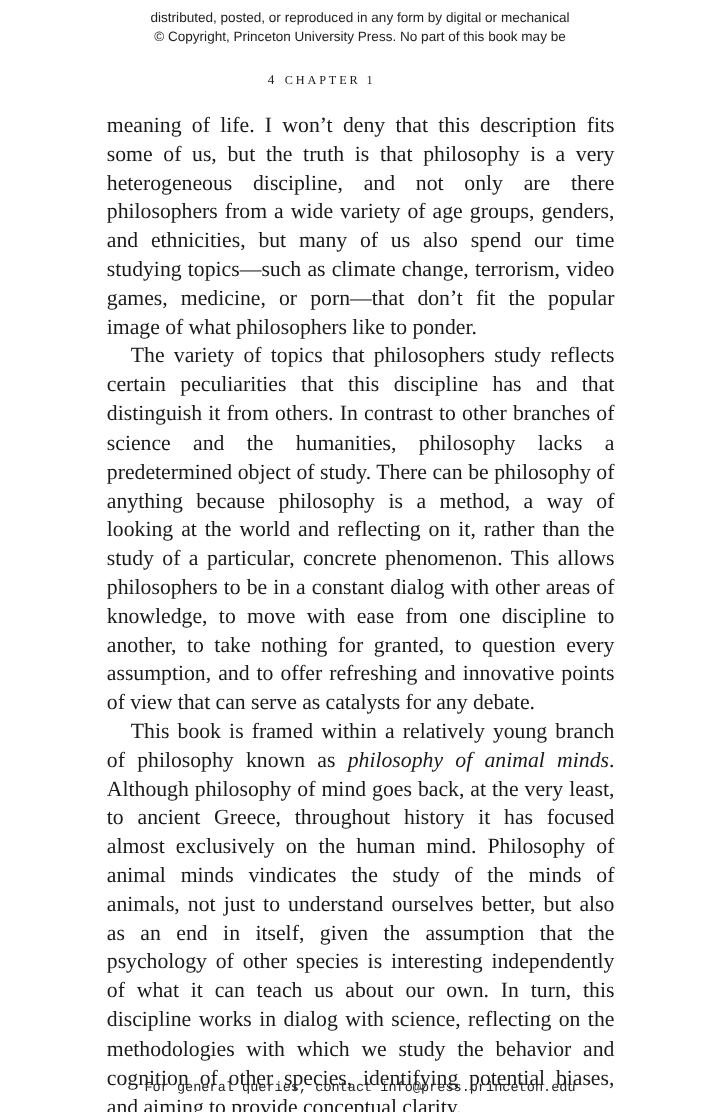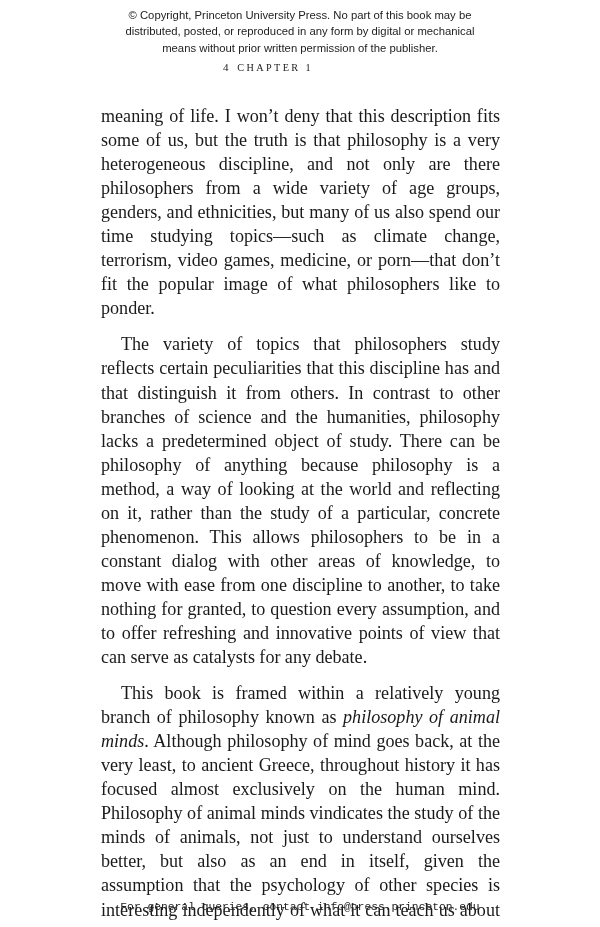--- a/index.html
+++ b/index.html
@@ -63,21 +63,21 @@
 
   
   .text-column {
     position: absolute;
     top: 92px;
     left: 89px;
     width: 423px;
   }
 
   .para {
-    margin: 12px;
+    margin: 0;
     font-size: 18.1px;
     line-height: 24.05px;
     text-align: justify;
     text-align-last: left;
     text-indent: 0;
     word-spacing: -0.1px;
     hyphens: none;
   }
   .para.indented {
     text-indent: 20px;
@@ -97,23 +97,22 @@
     color: #222222;
     white-space: pre;
   }
 </style>
 </head>
 <body>
 
 <div class="page">
 
   <div class="copyright-block">
+    <span class="cline">distributed, posted, or reproduced in any form by digital or mechanical</span>
     <span class="cline">© Copyright, Princeton University Press. No part of this book may be</span>
-    <span class="cline">distributed, posted, or reproduced in any form by digital or mechanical</span>
-    <span class="cline">means without prior written permission of the publisher.</span>
   </div>
 
   <div class="running-head"><span class="folio">4</span><span class="gap">&nbsp;&nbsp;&nbsp;</span><span class="chapter-label">CHAPTER 1</span></div>
 
   <div class="text-column">
 
     <p class="para">meaning of life. I won’t deny that this description fits some of us, but the truth is that philosophy is a very heterogeneous discipline, and not only are there philosophers from a wide variety of age groups, genders, and ethnicities, but many of us also spend our time studying topics—such as climate change, terrorism, video games, medicine, or porn—that don’t fit the popular image of what philosophers like to ponder.</p>
 
     <p class="para indented">The variety of topics that philosophers study reflects certain peculiarities that this discipline has and that distinguish it from others. In contrast to other branches of science and the humanities, philosophy lacks a predetermined object of study. There can be philosophy of anything because philosophy is a method, a way of looking at the world and reflecting on it, rather than the study of a particular, concrete phenomenon. This allows philosophers to be in a constant dialog with other areas of knowledge, to move with ease from one discipline to another, to take nothing for granted, to question every assumption, and to offer refreshing and innovative points of view that can serve as catalysts for any debate.</p>
 

